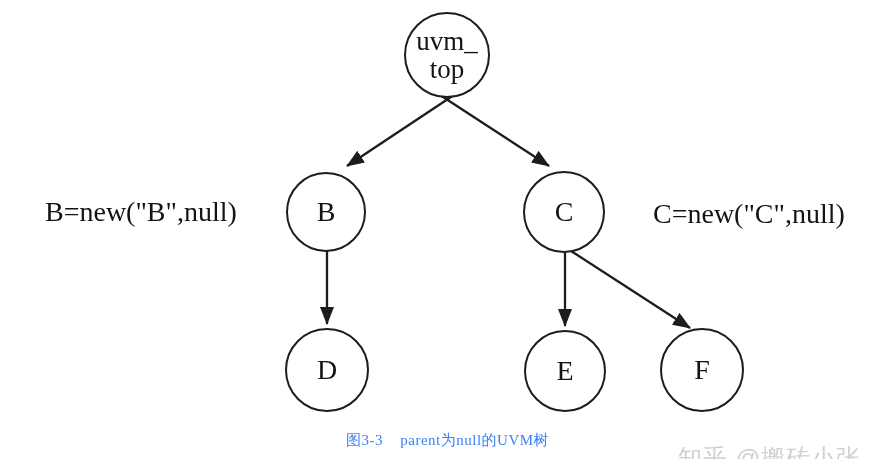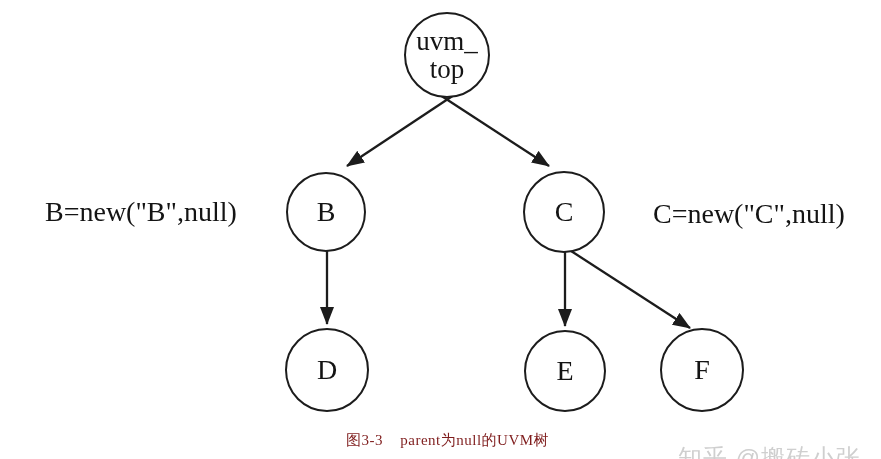--- a/index.html
+++ b/index.html
@@ -32,21 +32,21 @@
     color: #141414;
     white-space: nowrap;
   }
   .side-label-left  { left: 45px;  top: 196px; }
   .side-label-right { left: 653px; top: 198px; }
   .figure-caption {
     position: absolute;
     left: 346px;
     top: 431px;
     font-size: 15px;
-    color: #7f1d1d;
+    color: #3b82f6;
     white-space: nowrap;
     letter-spacing: 0.5px;
   }
   .caption-title { margin-left: 13px; }
   .watermark {
     position: absolute;
     right: 20px;
     top: 412px;
     font-size: 24px;
     color: #cfcfcf;

